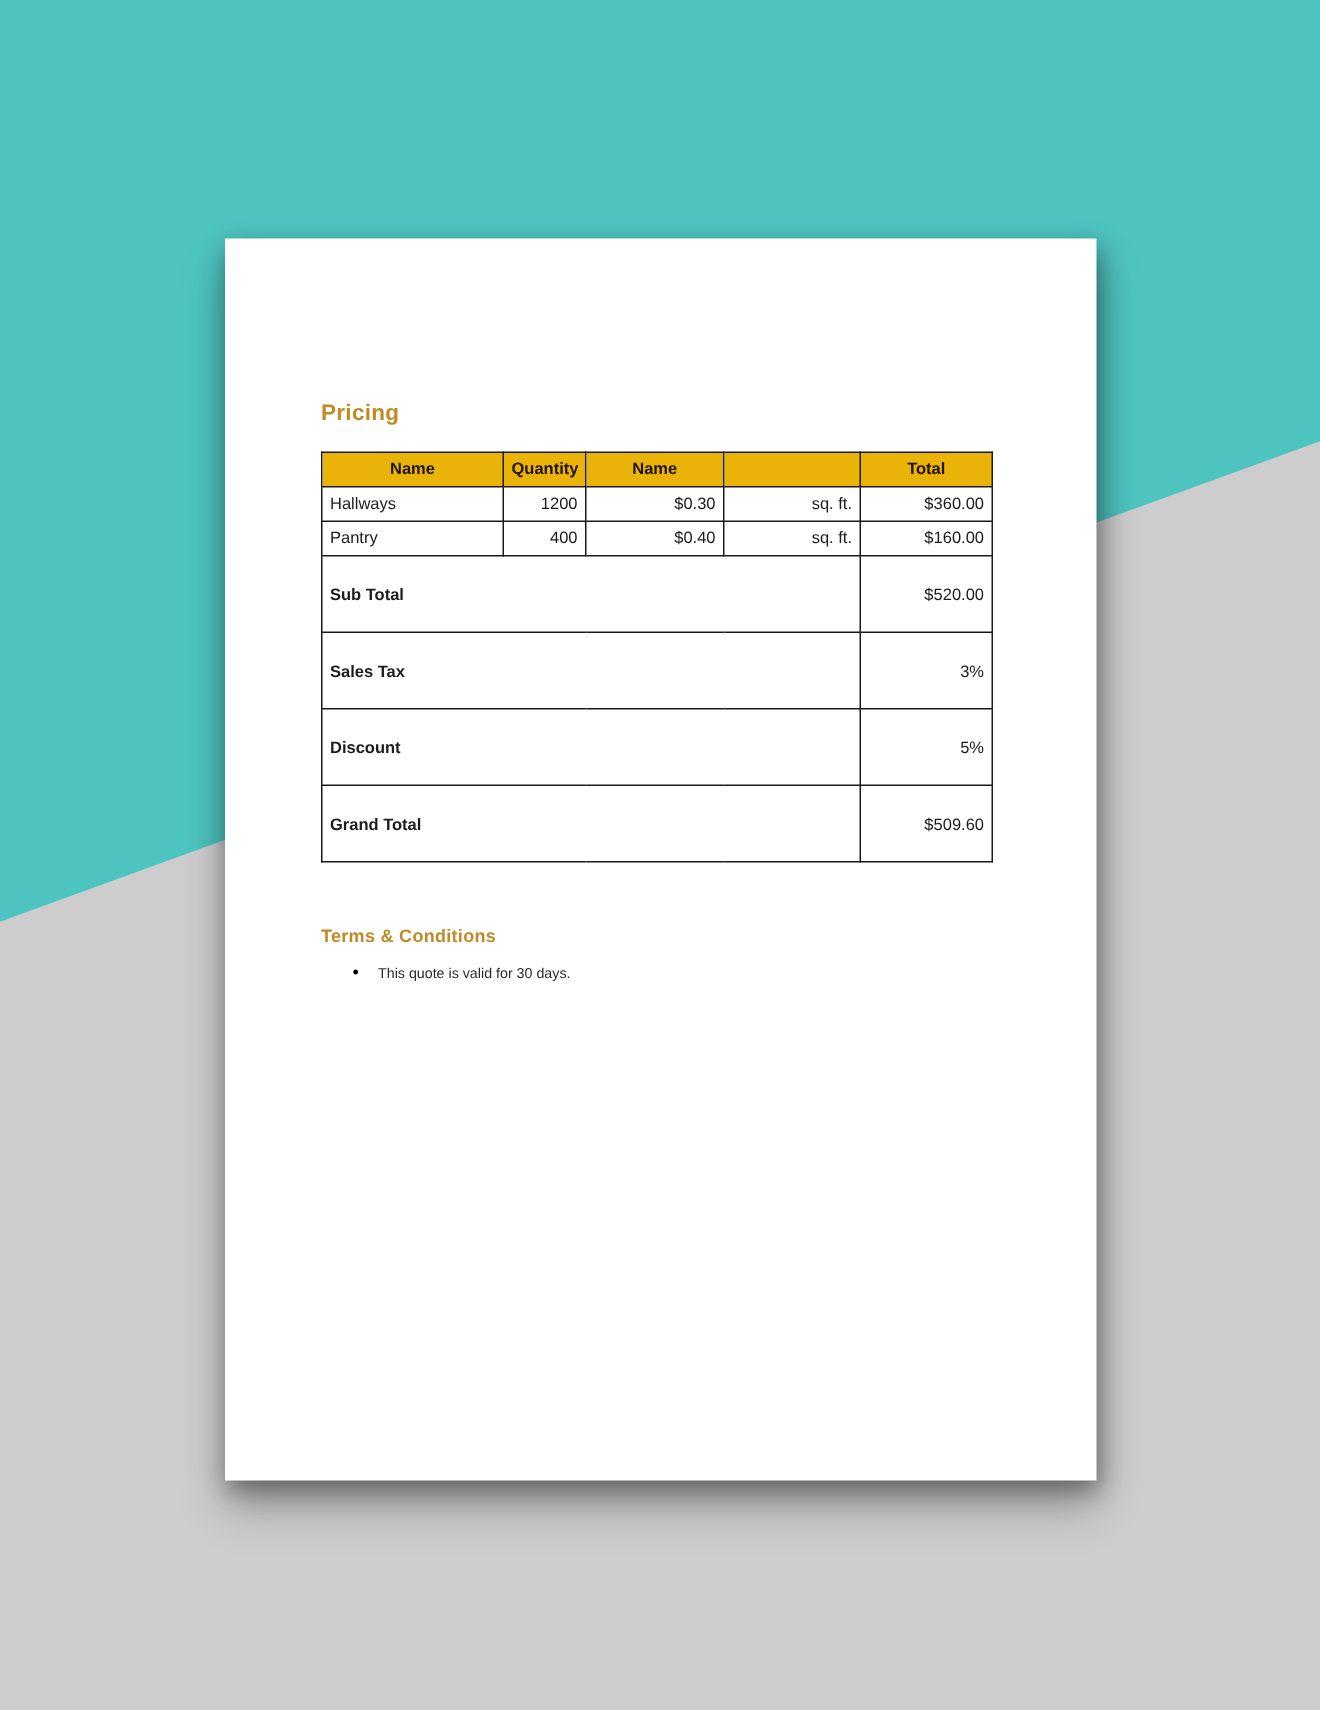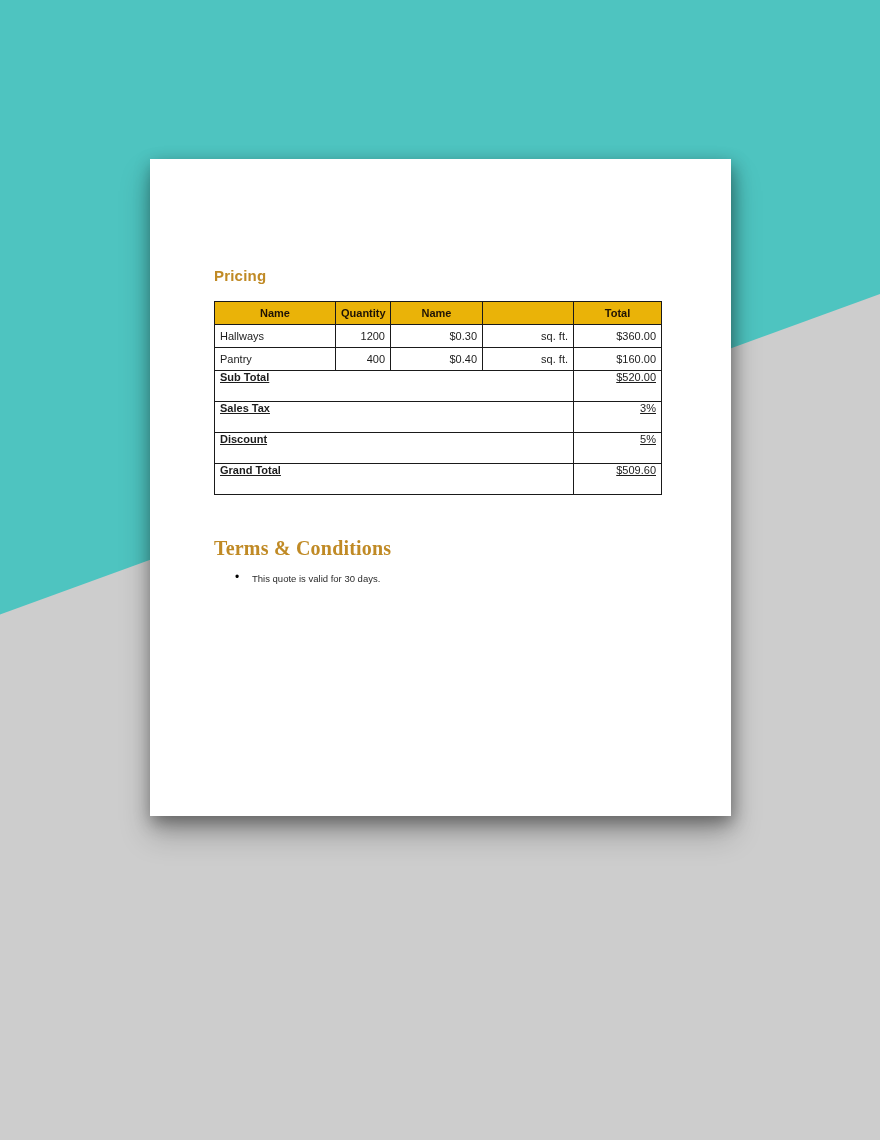--- a/index.html
+++ b/index.html
@@ -11,36 +11,36 @@
     overflow: hidden;
   }
   .bg-teal {
     position: absolute; inset: 0;
     background: #4ec4c0;
     clip-path: polygon(0 0, 100% 0, 100% 25.8%, 0 53.9%);
   }
   .doc-page {
     position: absolute;
     left: 150px; top: 159px;
-    width: 581px; height: 657px;
+    width: 581px; height: 828px;
     background: #ffffff;
     box-shadow: 2px 6px 16px rgba(0,0,0,0.38), 0 18px 28px rgba(0,0,0,0.25);
   }
   .doc-content {
     position: absolute;
     left: 64px; top: 108px;
     width: 470px;
   }
   .section-heading {
     color: #c08a25;
     font-weight: bold;
     margin: 0;
   }
   .h-pricing { font-size: 15px; letter-spacing: 0.2px; }
-  .h-terms   { font-size: 20px; letter-spacing: 0.2px; margin-top: 42px; font-family: Liberation Serif, serif; }
+  .h-terms   { font-size: 12px; letter-spacing: 0.2px; margin-top: 42px; }
 
   table.pricing-table {
     margin-top: 17px;
     border-collapse: collapse;
     width: 447px;
     table-layout: fixed;
     font-size: 11px;
     color: #1c1c1c;
   }
   .pricing-table col.c-name  { width: 121px; }
@@ -62,22 +62,21 @@
     height: 22px;
     text-align: center;
   }
   .pricing-table .data-row td { height: 22px; }
   .pricing-table .cell-name { text-align: left; }
   .pricing-table .cell-center { text-align: right; }
 
   .pricing-table .summary-row td {
     height: 30px;
     vertical-align: top;
-    padding-top: 0;
-    text-decoration: underline;
+    padding-top: 20px;
   }
   .pricing-table .summary-label { font-weight: bold; text-align: left; }
   .pricing-table .summary-value { text-align: right; }
 
   ul.terms-list {
     margin: 13px 0 0 0;
     padding: 0;
     list-style: none;
     font-size: 9.5px;
     color: #2b2b2b;

